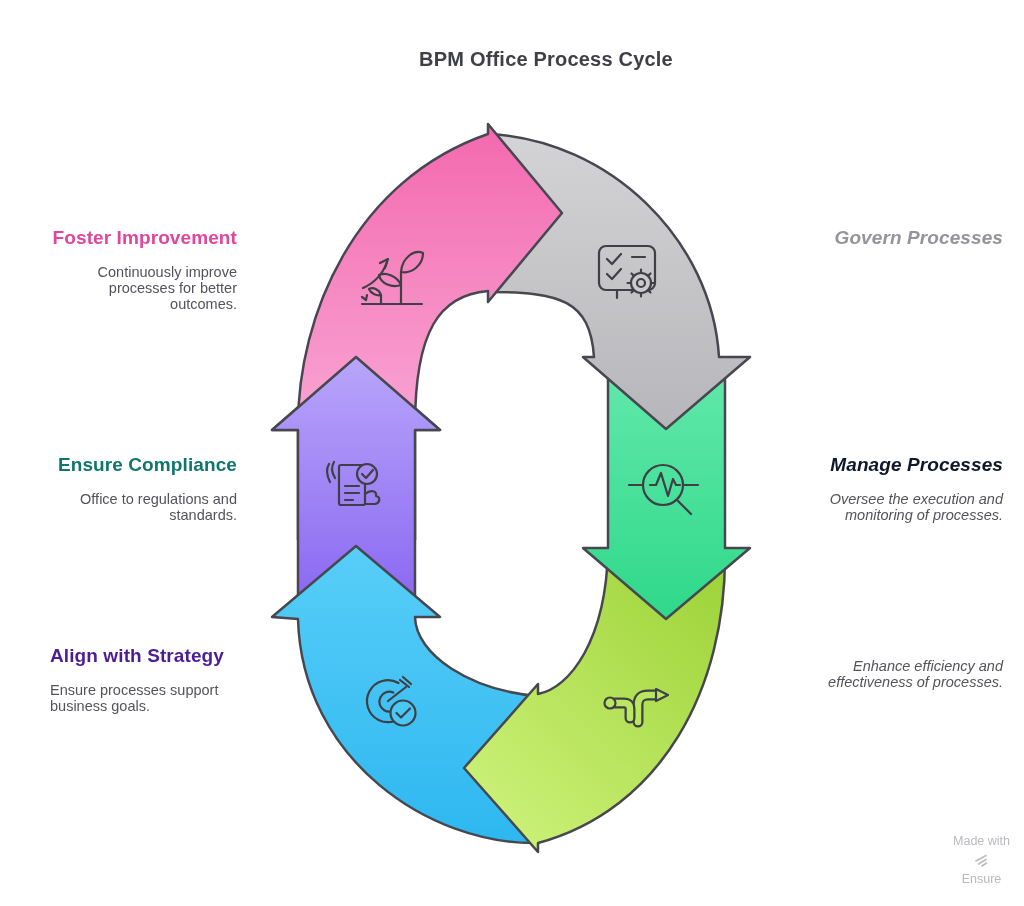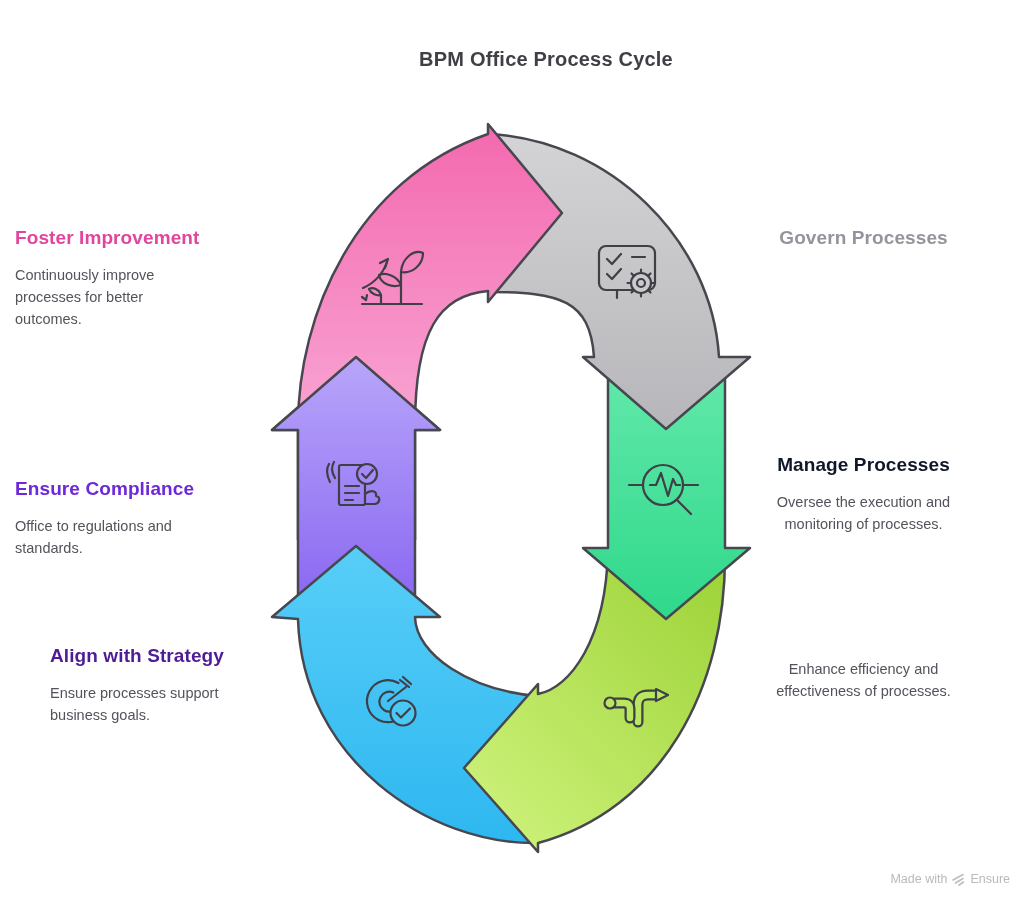--- a/index.html
+++ b/index.html
@@ -6,34 +6,34 @@
   .canvas{
     position:relative;width:1024px;height:906px;background:#ffffff;overflow:hidden;
     font-family:"Liberation Sans",sans-serif;
   }
   .page-title{
     position:absolute;top:48px;left:0;width:100%;text-align:center;
     font-size:20px;font-weight:bold;color:#3f3f46;letter-spacing:.2px;padding-left:34px;
   }
   .diagram-svg{position:absolute;left:0;top:0;}
   .step{position:absolute;width:222px;}
-  .step-left{right:787px;text-align:left;}
+  .step-left{right:787px;text-align:right;}
   .step-left-bottom{left:50px;width:232px;text-align:left;}
-  .step-right{left:756px;width:215px;text-align:center;}
+  .step-right{left:788px;width:215px;text-align:right;font-style:italic;}
   .top-row{top:226px;}
   .mid-row{top:453px;}
   .bot-row{top:644px;}
   .step-label{margin:0;font-size:19px;line-height:24px;font-weight:bold;letter-spacing:.1px;}
   .step-desc{
-    margin:14px 0 0;font-size:14.5px;line-height:22px;color:#53535b;
+    margin:14px 0 0;font-size:14.5px;line-height:16px;color:#53535b;
     white-space:pre-line;
   }
   .watermark{
     position:absolute;right:14px;bottom:20px;display:flex;align-items:center;gap:5px;
-    font-size:12.5px;color:#b9b9bf;
+    font-size:12.5px;color:#b9b9bf;flex-direction:column;
   }
   .arrow{stroke:#47474f;stroke-width:2.5;stroke-linejoin:round;}
   .icon{stroke:#3f3f46;stroke-width:2.2;fill:none;stroke-linecap:round;stroke-linejoin:round;}
   .tube-outer{stroke:#3f3f46;stroke-width:11;fill:none;stroke-linecap:round;stroke-linejoin:round;}
   .tube-inner{stroke:#b9e75f;stroke-width:6.5;fill:none;stroke-linecap:round;stroke-linejoin:round;}
 </style>
 </head>
 <body>
 
 <div class="canvas">
@@ -150,21 +150,21 @@
     <p class="step-desc">Continuously improve
 processes for better
 outcomes.</p>
   </div>
 
   <div class="step step-right top-row">
     <h2 class="step-label" style="color: rgb(148, 148, 156);">Govern Processes</h2>
   </div>
 
   <div class="step step-left mid-row">
-    <h2 class="step-label" style="color: #6d28d9; margin-top: 24px;">Ensure Compliance</h2>
+    <h2 class="step-label" style="color: #0f766e;">Ensure Compliance</h2>
     <p class="step-desc">Office to regulations and
 standards.</p>
   </div>
 
   <div class="step step-right mid-row">
     <h2 class="step-label" style="color: #0f172a;">Manage Processes</h2>
     <p class="step-desc">Oversee the execution and
 monitoring of processes.</p>
   </div>
 

